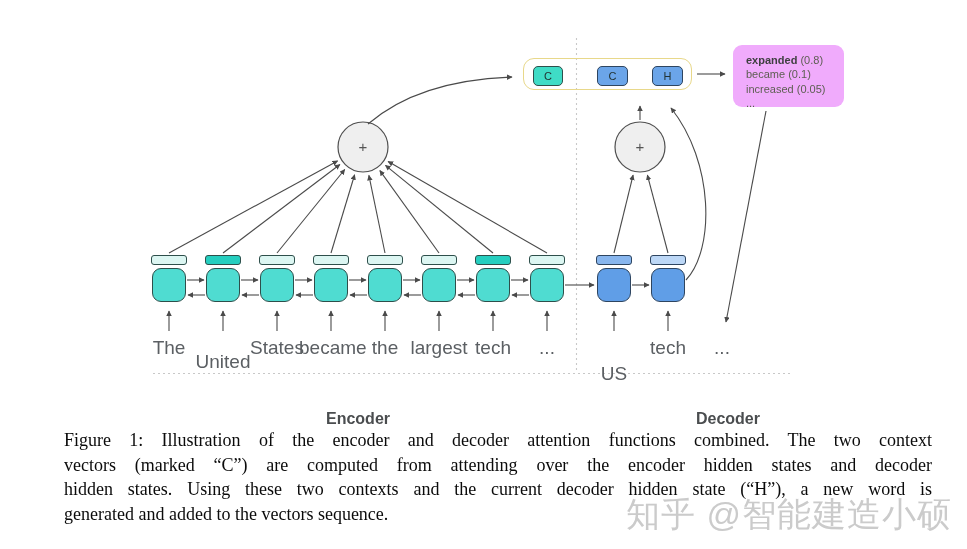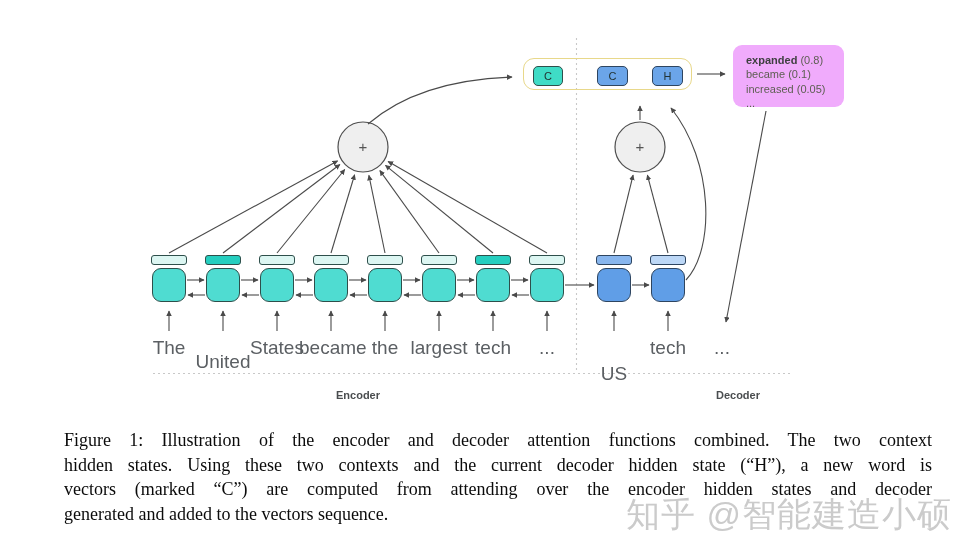--- a/index.html
+++ b/index.html
@@ -20,22 +20,22 @@
             border:1.5px solid #e8d88a;border-radius:11px;box-sizing:border-box;background:transparent;}
   .ctx{position:absolute;top:66px;height:20px;border-radius:5px;box-sizing:border-box;
        display:flex;align-items:center;justify-content:center;font-size:11px;color:#233;
        border:1.3px solid #2e4f4b;}
   .ctx.blue{border-color:#2e4560;}
 
   .pred{position:absolute;left:733px;top:45px;width:111px;height:62px;border-radius:9px;
         box-sizing:border-box;padding:8px 0 0 13px;font-size:11px;line-height:14.3px;color:#5d5e52;}
   .pred b{color:#3e3f40;font-weight:bold;}
 
-  .section-label{position:absolute;top:389px;width:140px;text-align:center;
-                 font-weight:bold;font-size:11px;color:#4a4d4f;}
+  .section-label{position:absolute;top:410px;width:140px;text-align:center;
+                 font-weight:bold;font-size:16px;color:#4a4d4f;}
 
   .caption{position:absolute;left:64px;top:428px;width:868px;
            font-family:"Liberation Serif",serif;font-size:18px;line-height:24.6px;color:#0b0b0b;}
   .caption .cl{text-align:justify;text-align-last:justify;}
   .caption .cl.last{text-align-last:left;}
 
   .watermark{position:absolute;right:15px;top:492px;font-size:34px;color:#cbcbcb;
              letter-spacing:1px;white-space:nowrap;}
 </style>
 </head>
@@ -150,19 +150,19 @@
       <div class="cell dec" style="left:597px;top:268px;background:#609ee7;"></div>
       <div class="word" style="left:582px;top:337px;margin-top:26px;">US</div>
       <div class="bar dec" style="left:650px;top:255px;background:#bcd7f6;"></div>
       <div class="cell dec" style="left:651px;top:268px;background:#609ee7;"></div>
       <div class="word" style="left:636px;top:337px;">tech</div>
       <div class="word" style="left:690px;top:337px;">...</div>
     </div>
 
   <div class="caption">
     <div class="cl">Figure 1: Illustration of the encoder and decoder attention functions combined. The two context</div>
+    <div class="cl">vectors (marked “C”) are computed from attending over the encoder hidden states and decoder</div>
     <div class="cl">hidden states. Using these two contexts and the current decoder hidden state (“H”), a new word is</div>
-    <div class="cl">vectors (marked “C”) are computed from attending over the encoder hidden states and decoder</div>
     <div class="cl last">generated and added to the vectors sequence.</div>
   </div>
 
   <div class="watermark">知乎 @智能建造小硕</div>
 </div>
 
 </body></html>

